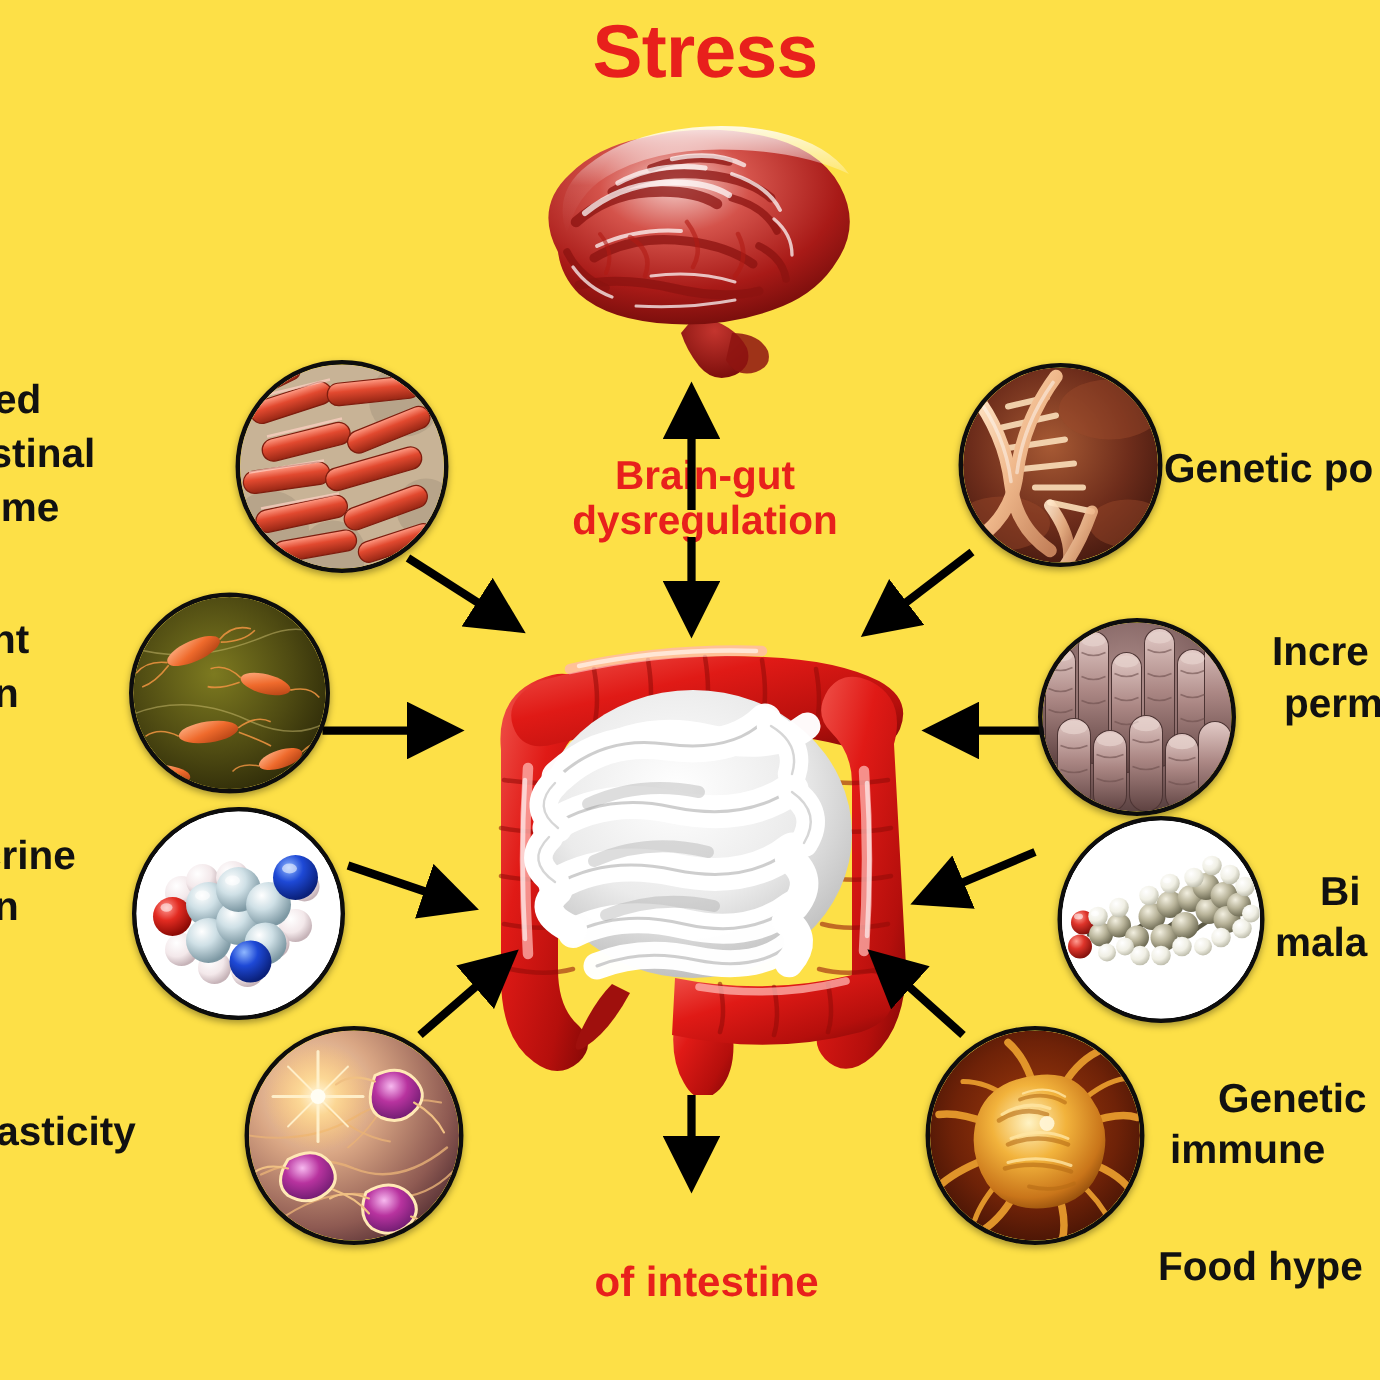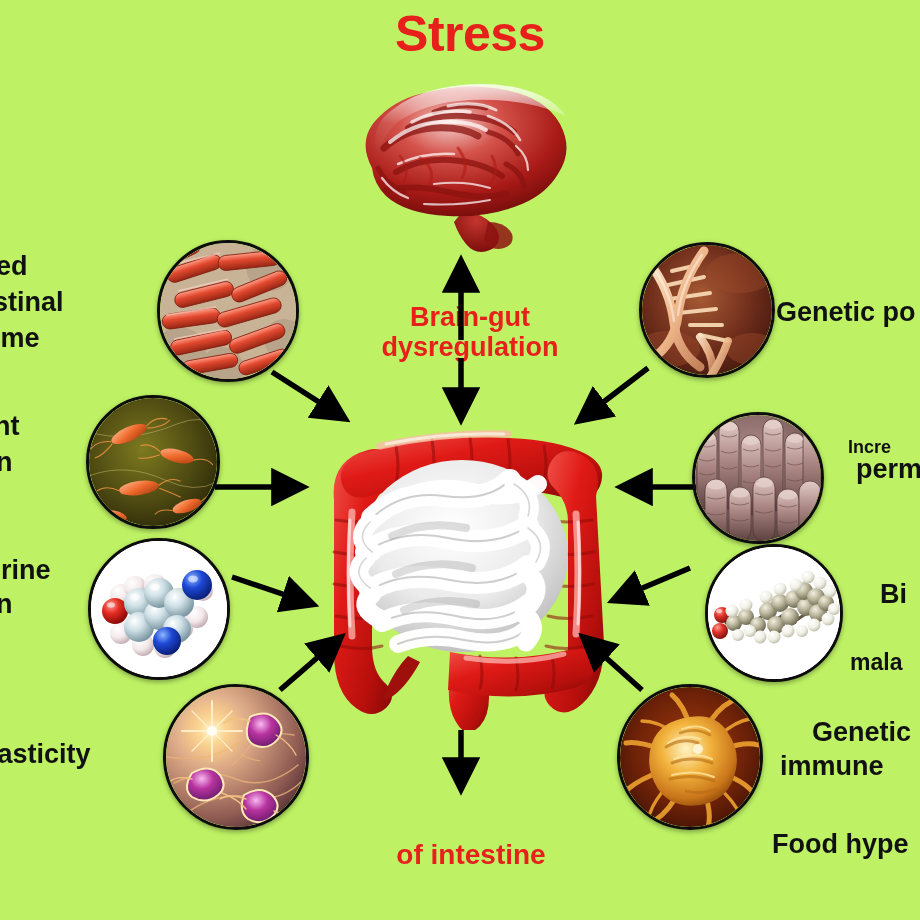--- a/index.html
+++ b/index.html
@@ -1,17 +1,17 @@
 <!DOCTYPE html>
 <html><head>
 <meta charset="utf-8">
 <style>
   html,body{margin:0;padding:0;background:#ffffff;}
   body{width:920px;height:920px;overflow:hidden;font-family:"Liberation Sans",sans-serif;}
-  #stage{position:relative;width:920px;height:920px;background:#bef264;}
+  #stage{position:relative;width:920px;height:920px;background:#fde047;}
 
   .lbl{position:absolute;font-weight:bold;color:#111;line-height:1.07;white-space:nowrap;}
   .lbl.red{color:#e8201c;}
   .lbl.center{text-align:center;}
   .lbl.left{text-align:left;}
 
   
   .node{position:absolute;border-radius:50%;overflow:hidden;border:3px solid #0d0d0d;
         box-shadow:0 2px 5px rgba(0,0,0,.35);}
   .node .inner{position:absolute;inset:0;border-radius:50%;overflow:hidden;}
@@ -583,21 +583,21 @@
             <ellipse cx="78" cy="10" rx="8" ry="4"></ellipse>
           <ellipse cx="100" cy="24" rx="8" ry="4"></ellipse>
           <ellipse cx="21" cy="70" rx="9" ry="4.5"></ellipse>
             <ellipse cx="45" cy="78" rx="9" ry="4.5"></ellipse>
           <ellipse cx="69" cy="68" rx="9" ry="4.5"></ellipse>
             <ellipse cx="93" cy="80" rx="9" ry="4.5"></ellipse>
         </g>
       </svg>
     </div>
   </div>
-  <div class="lbl left" style="left:848px;top:438px;font-size:18px;">Incre</div>
+  <div class="lbl left" style="left:848px;top:420px;font-size:27px;">Incre</div>
   <div class="lbl left" style="left:856px;top:455px;font-size:27px;">perm</div>
 
   <div class="node" style="left:705px;top:544px;width:132px;height:132px;background:#fff;">
     <div class="inner" style="background:#fff;">
       <svg viewBox="0 0 132 132" width="132" height="132">
         <defs>
           <radialGradient id="bcC" cx="35%" cy="30%" r="72%">
             <stop offset="0%" stop-color="#f2efe0"></stop>
             <stop offset="50%" stop-color="#b9b49a"></stop>
             <stop offset="100%" stop-color="#6d6a53"></stop>
@@ -668,21 +668,21 @@
         <g fill="#ffffff" opacity=".55">
           <ellipse cx="22" cy="62" rx="2.6" ry="1.8"></ellipse>
           <ellipse cx="70" cy="40" rx="2.6" ry="1.8"></ellipse>
           <ellipse cx="98" cy="28" rx="2.6" ry="1.8"></ellipse>
           <ellipse cx="11" cy="64" rx="3" ry="2"></ellipse>
         </g>
       </svg>
     </div>
   </div>
   <div class="lbl left" style="left:880px;top:580px;font-size:27px;">Bi</div>
-  <div class="lbl left" style="left:850px;top:614px;font-size:23px;margin-top:36px;">mala</div>
+  <div class="lbl left" style="left:850px;top:614px;font-size:27px;">mala</div>
 
   <div class="node" style="left:617px;top:684px;width:140px;height:140px;">
     <div class="inner">
       <svg viewBox="0 0 140 140" width="140" height="140">
         <defs>
           <radialGradient id="imBg" cx="50%" cy="45%" r="72%">
             <stop offset="0%" stop-color="#a33d0c"></stop>
             <stop offset="55%" stop-color="#6e2208"></stop>
             <stop offset="100%" stop-color="#2a0a03"></stop>
           </radialGradient>

